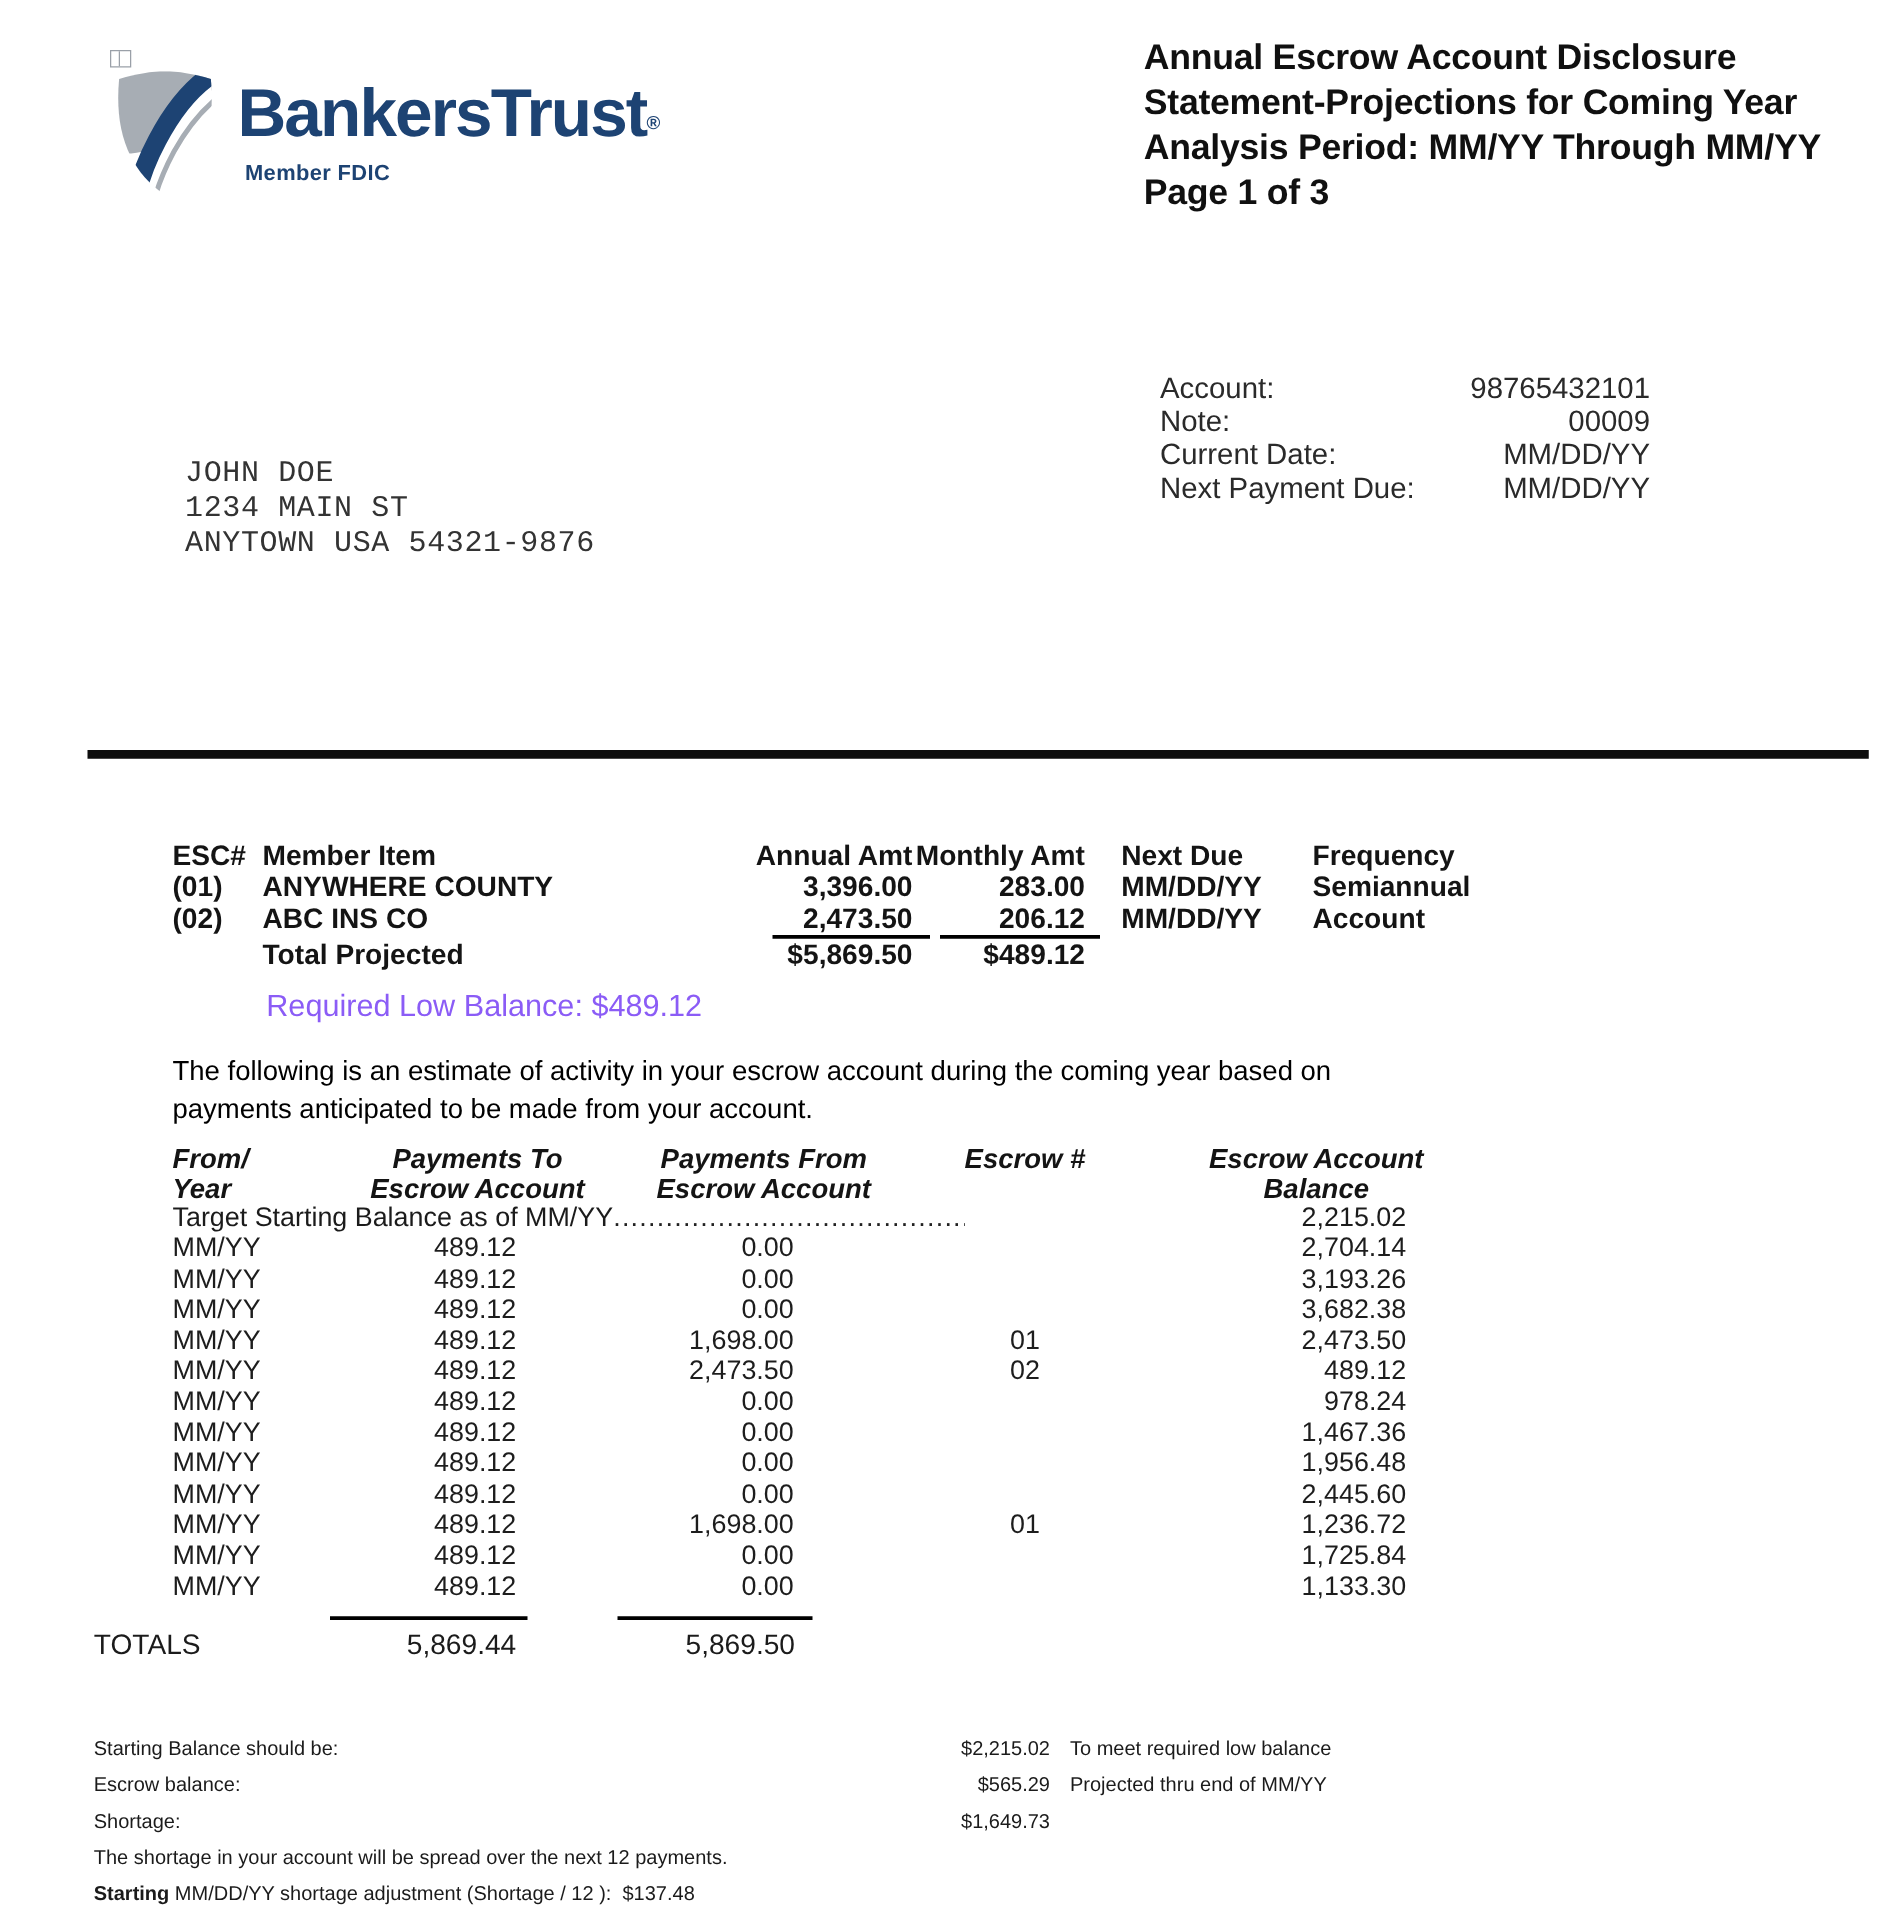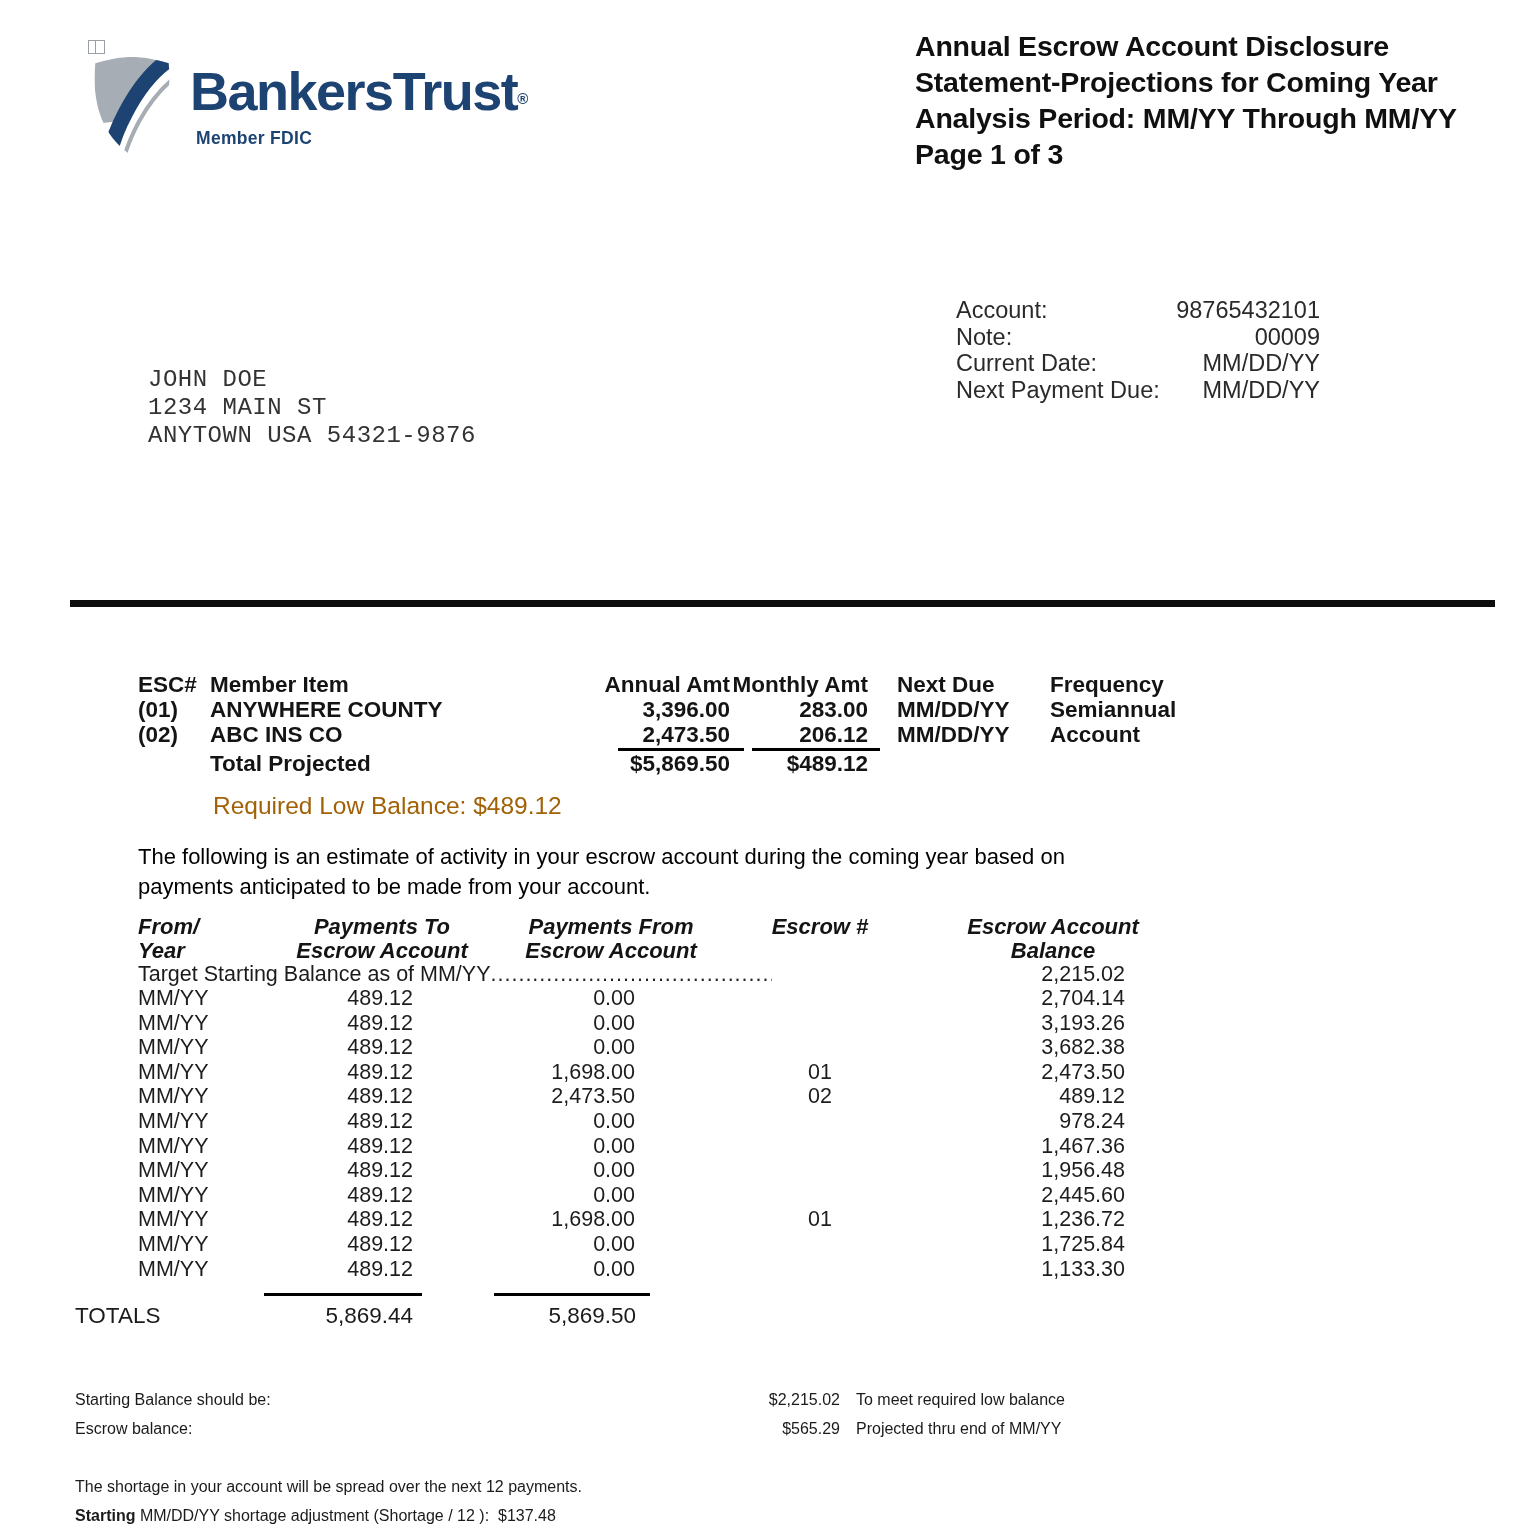--- a/index.html
+++ b/index.html
@@ -17,21 +17,21 @@
   #brand{position:absolute;left:104px;top:6px;font-size:54px;font-weight:bold;
          color:#1d4373;letter-spacing:-1.5px;white-space:nowrap;}
   #brand .reg{font-size:15px;font-weight:bold;vertical-align:6px;letter-spacing:0;}
   #member{position:absolute;left:110px;top:74px;font-size:17.5px;font-weight:bold;color:#1d4373;letter-spacing:0.3px;}
 
   #title{left:915px;top:28px;width:600px;font-size:28.5px;font-weight:bold;
          line-height:36px;letter-spacing:-0.2px;color:#101010;}
 
   
   #account{left:928px;top:297px;width:400px;font-size:23.5px;line-height:26.5px;color:#2a2a2a;}
-  .a-row{position:relative;height:26.5px;margin-left:28px;}
+  .a-row{position:relative;height:26.5px;}
   .a-label{position:absolute;left:0;}
   .a-value{position:absolute;right:8px;}
 
   
   #address{left:148px;top:366px;font-family:"Liberation Mono","DejaVu Sans Mono",monospace;
            font-size:24px;line-height:28px;letter-spacing:0.5px;color:#333;}
 
   
   #divider{left:70px;top:600px;width:1425px;height:7px;background:#0d0d0d;}
 
@@ -41,21 +41,21 @@
   .e-c1{position:absolute;left:138px;}
   .e-c2{position:absolute;left:210px;}
   .e-c3{position:absolute;left:560px;width:170px;text-align:right;}
   .e-c4{position:absolute;left:700px;width:168px;text-align:right;}
   .e-c5{position:absolute;left:897px;}
   .e-c6{position:absolute;left:1050px;}
   .erow-total{margin-top:4px;}
   #ul-annual{left:618px;top:748px;width:126px;border-top:3px solid #000;}
   #ul-monthly{left:752px;top:748px;width:128px;border-top:3px solid #000;}
 
-  #rlb{left:213px;top:792px;font-size:24.5px;color:#a16207;}
+  #rlb{left:213px;top:792px;font-size:24.5px;color:#8b5cf6;}
 
   #intro{left:138px;top:842px;font-size:22px;line-height:29.5px;color:#000000;}
 
   
   .act-h{position:absolute;font-weight:bold;font-style:italic;font-size:22px;color:#141414;white-space:nowrap;}
   .h-c1{left:138px;width:140px;}
   .h-c2{left:282px;width:200px;text-align:center;}
   .h-c3{left:511px;width:200px;text-align:center;}
   .h-c4{left:720px;width:200px;text-align:center;}
   .h-c5{left:953px;width:200px;text-align:center;}
@@ -334,16 +334,21 @@
       <span class="s-value">$2,215.02</span>
       <span class="s-note">To meet required low balance</span>
     </div>
 
     <div class="s-row">
       <span class="s-label">Escrow balance:</span>
       <span class="s-value">$565.29</span>
       <span class="s-note">Projected thru end of MM/YY</span>
     </div>
 
+    <div class="s-row">
+      <span class="s-label">Shortage:</span>
+      <span class="s-value">$1,649.73</span>
+      <span class="s-note"></span>
+    </div>
 
   <div id="spread-line">The shortage in your account will be spread over the next 12 payments.</div>
   <div id="adjust-line"><span class="b">Starting</span><span> MM/DD/YY shortage adjustment (Shortage / 12 ):  $137.48</span></div>
 </div>
 
 </body></html>

